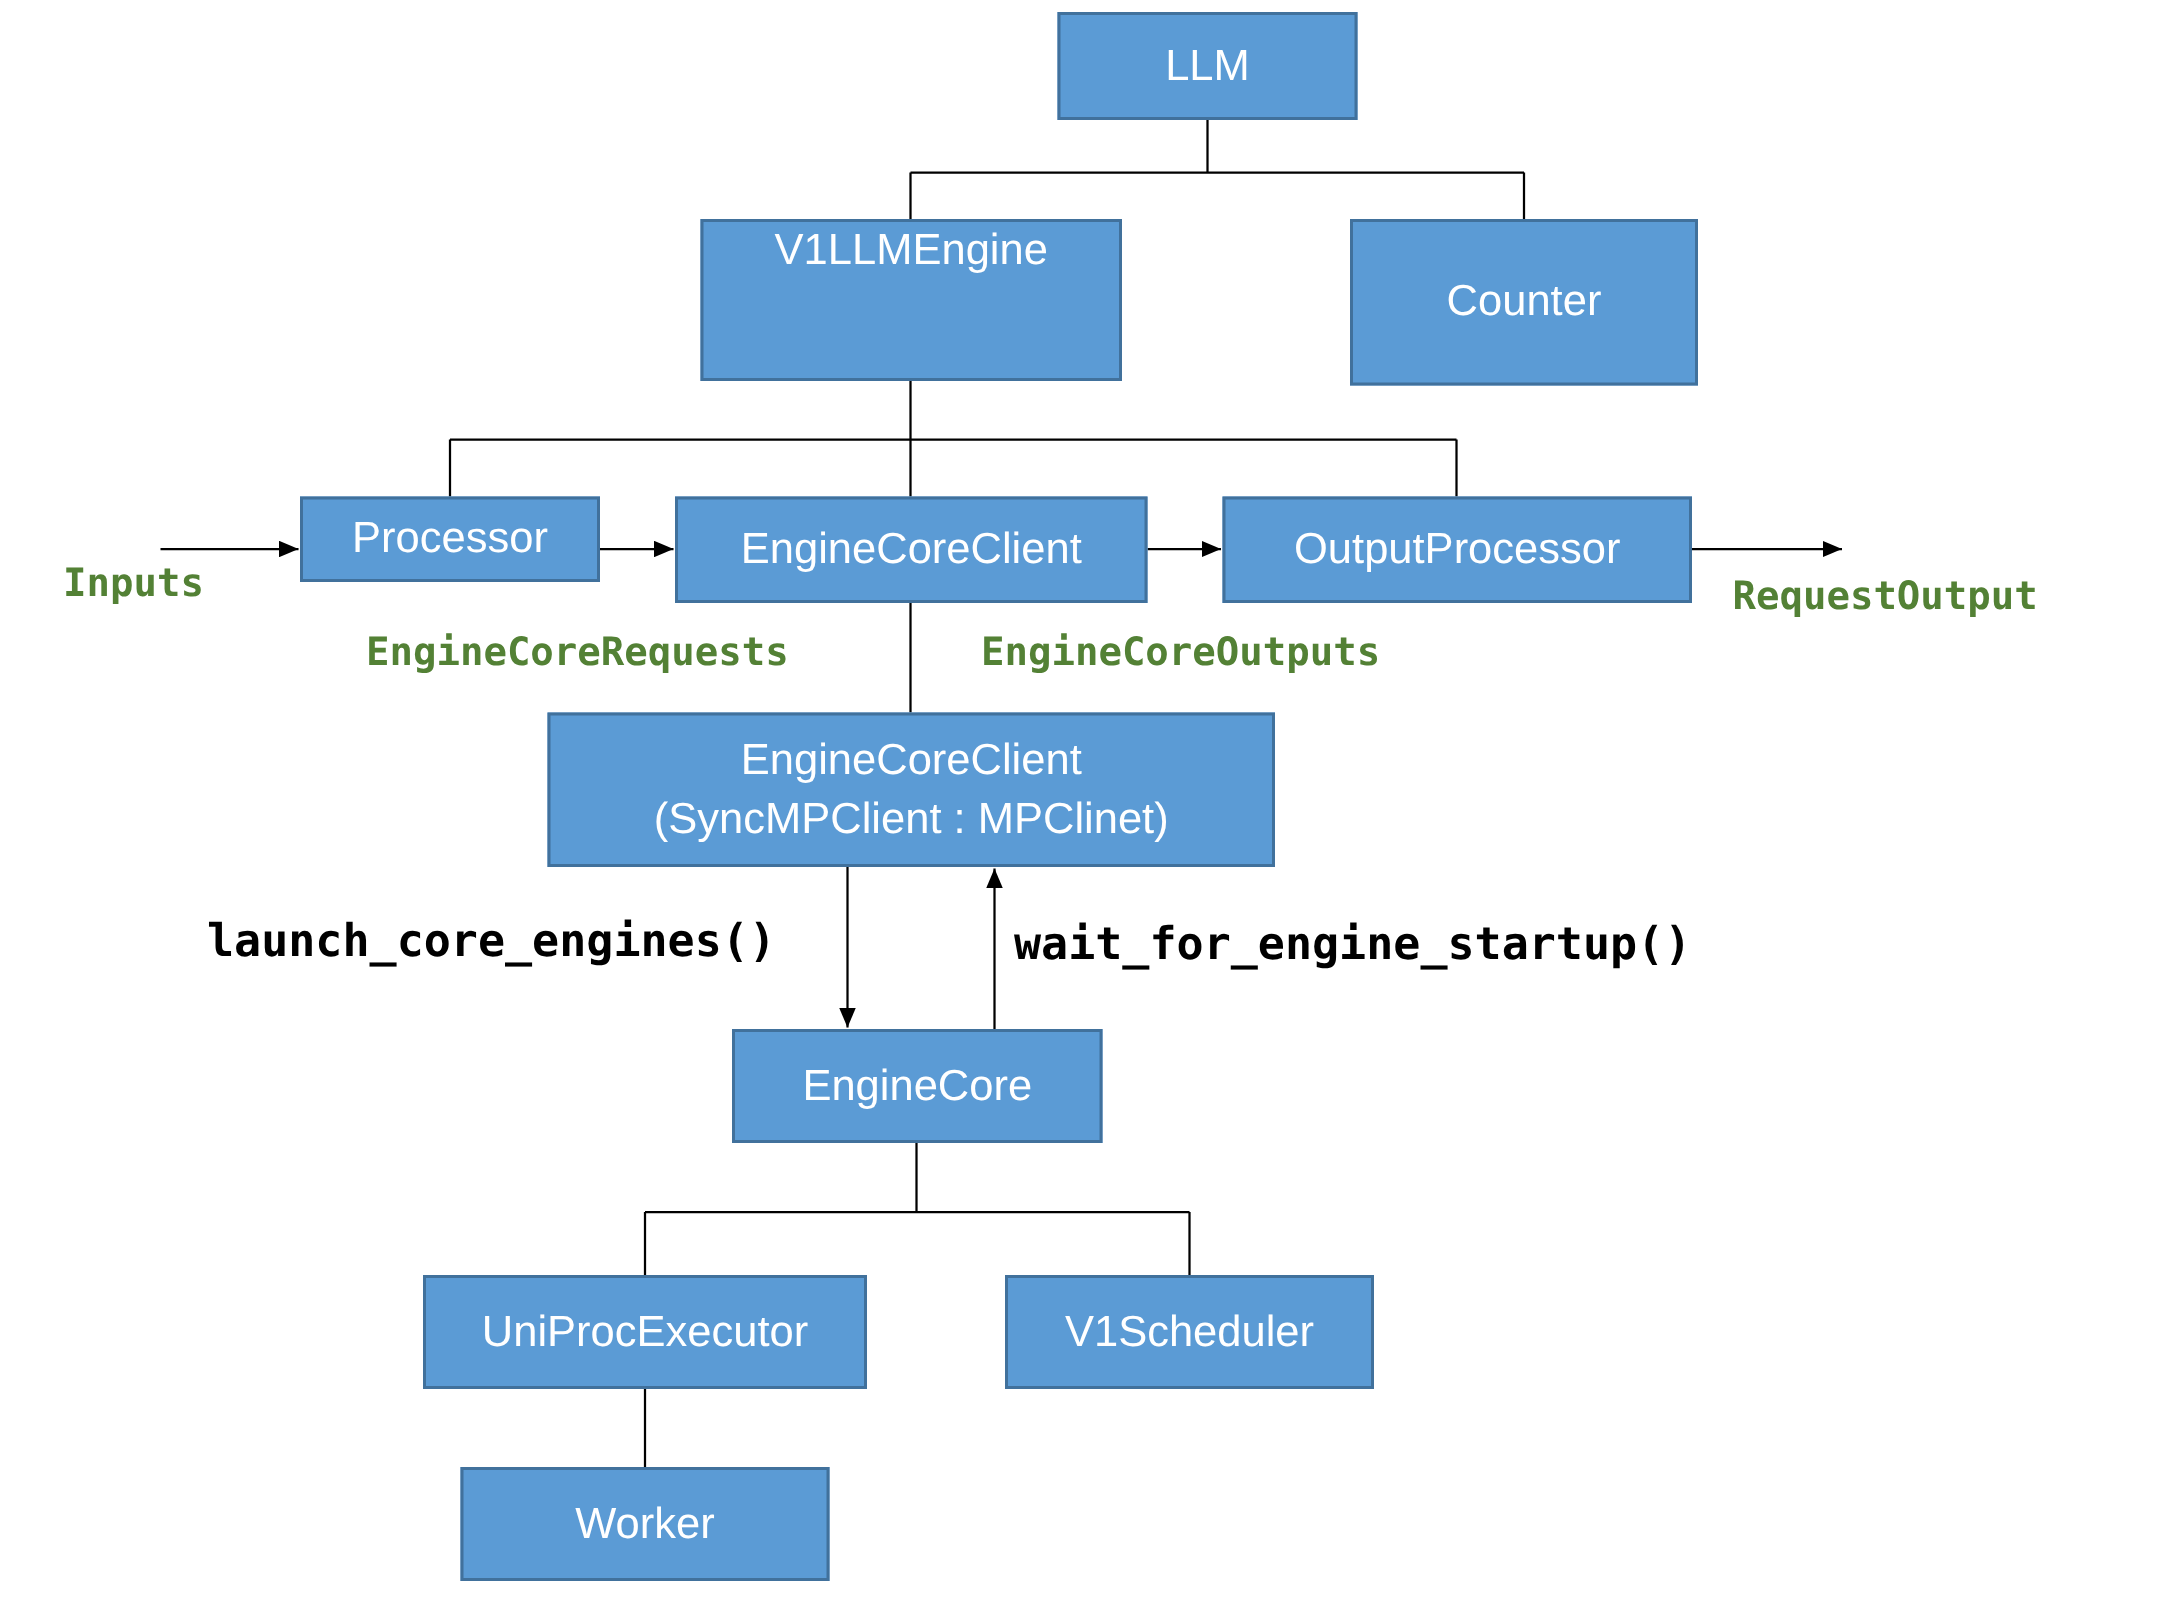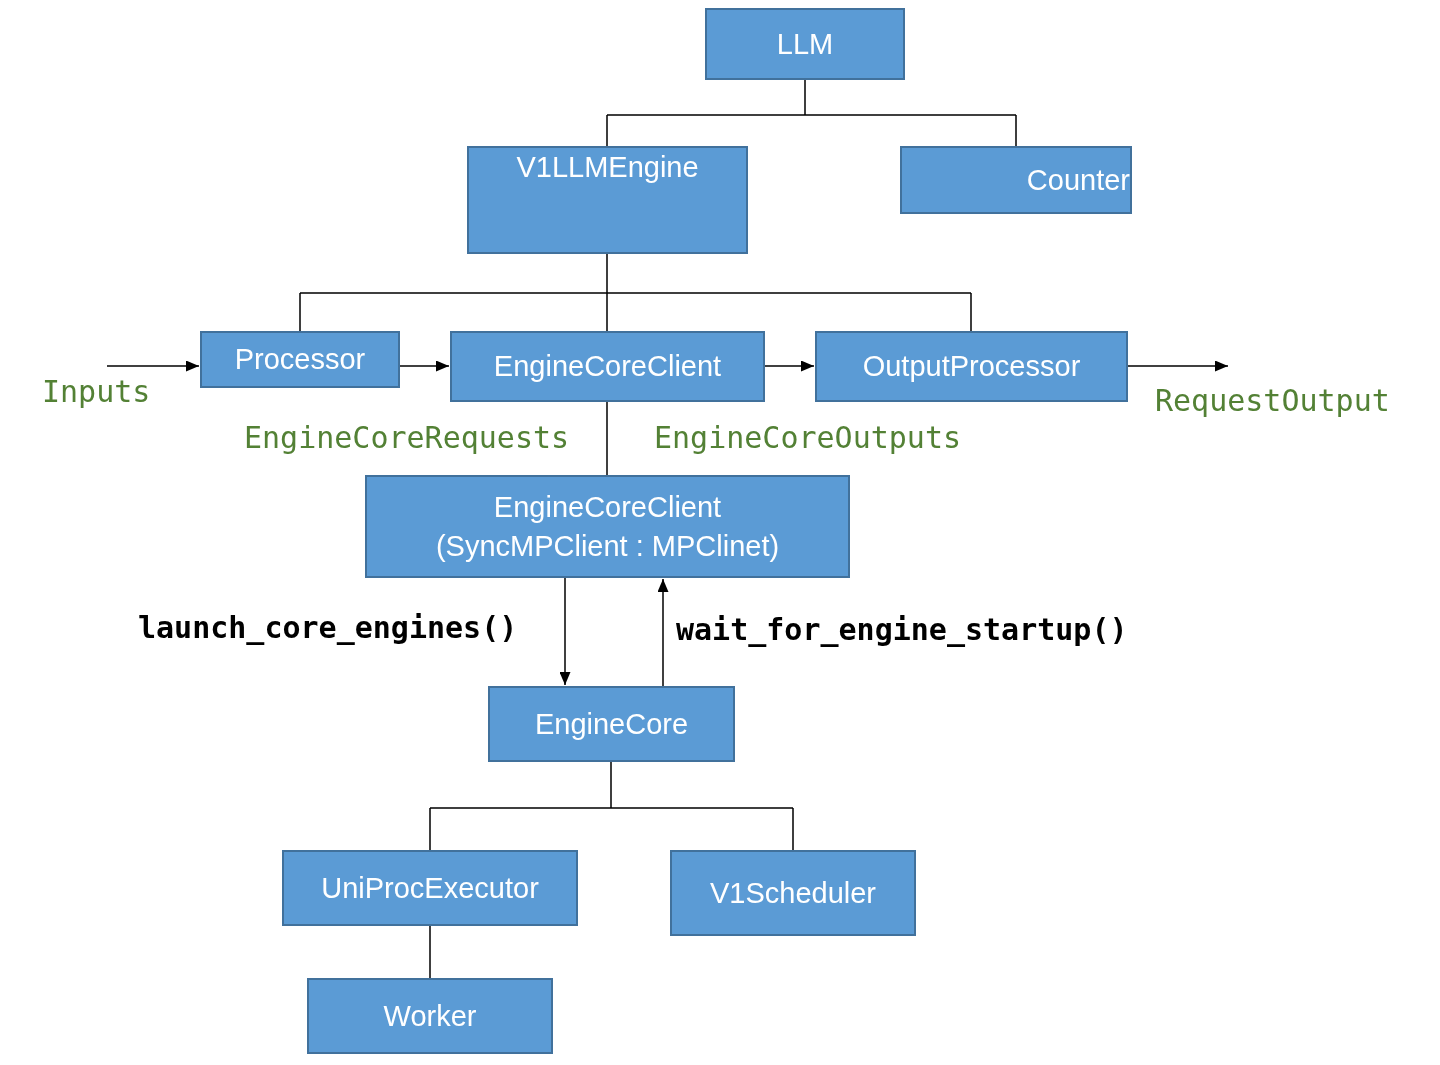--- a/index.html
+++ b/index.html
@@ -29,22 +29,22 @@
     color:var(--node-text);
     display:flex;flex-direction:column;
     align-items:center;justify-content:center;
     text-align:center;
     font-size:29px;line-height:1.34;
     z-index:2;
   }
   .flow-label{
     position:absolute;
     font-family:"DejaVu Sans Mono", monospace;
-    font-weight:normal;
-    font-size:30px;
+    font-weight:bold;
+    font-size:26px;
     color:var(--flow-label);
     white-space:nowrap;
     z-index:3;
   }
   .call-label{
     position:absolute;
     font-family:"DejaVu Sans Mono", monospace;
     font-weight:bold;
     font-size:30px;
     color:var(--line);
@@ -84,21 +84,21 @@
   </svg>
 
   <div class="node" style="left:705px;top:8px;width:200px;height:72px;">
     <span>LLM</span>
   </div>
 
   <div class="node" style="left:467px;top:146px;width:281px;height:108px;justify-content:space-between;">
     <span>V1LLMEngine</span>
   </div>
 
-  <div class="node" style="left:900px;top:146px;width:232px;height:68px;align-items:flex-end;">
+  <div class="node" style="left:900px;top:146px;width:232px;height:111px;">
     <span>Counter</span>
   </div>
 
   <div class="node" style="left:200px;top:331px;width:200px;height:57px;">
     <span>Processor</span>
   </div>
 
   <div class="node" style="left:450px;top:331px;width:315px;height:71px;">
     <span>EngineCoreClient</span>
   </div>
@@ -113,21 +113,21 @@
   </div>
 
   <div class="node" style="left:282px;top:850px;width:296px;height:76px;">
     <span>UniProcExecutor</span>
   </div>
 
   <div class="node" style="left:488px;top:686px;width:247px;height:76px;">
     <span>EngineCore</span>
   </div>
 
-  <div class="node" style="left:670px;top:850px;width:246px;height:86px;">
+  <div class="node" style="left:670px;top:850px;width:246px;height:76px;">
     <span>V1Scheduler</span>
   </div>
 
   <div class="node" style="left:307px;top:978px;width:246px;height:76px;">
     <span>Worker</span>
   </div>
 
   <div class="flow-label" style="left:42px;top:374px;">Inputs</div>
 
   <div class="flow-label" style="left:1155px;top:383px;">RequestOutput</div>

